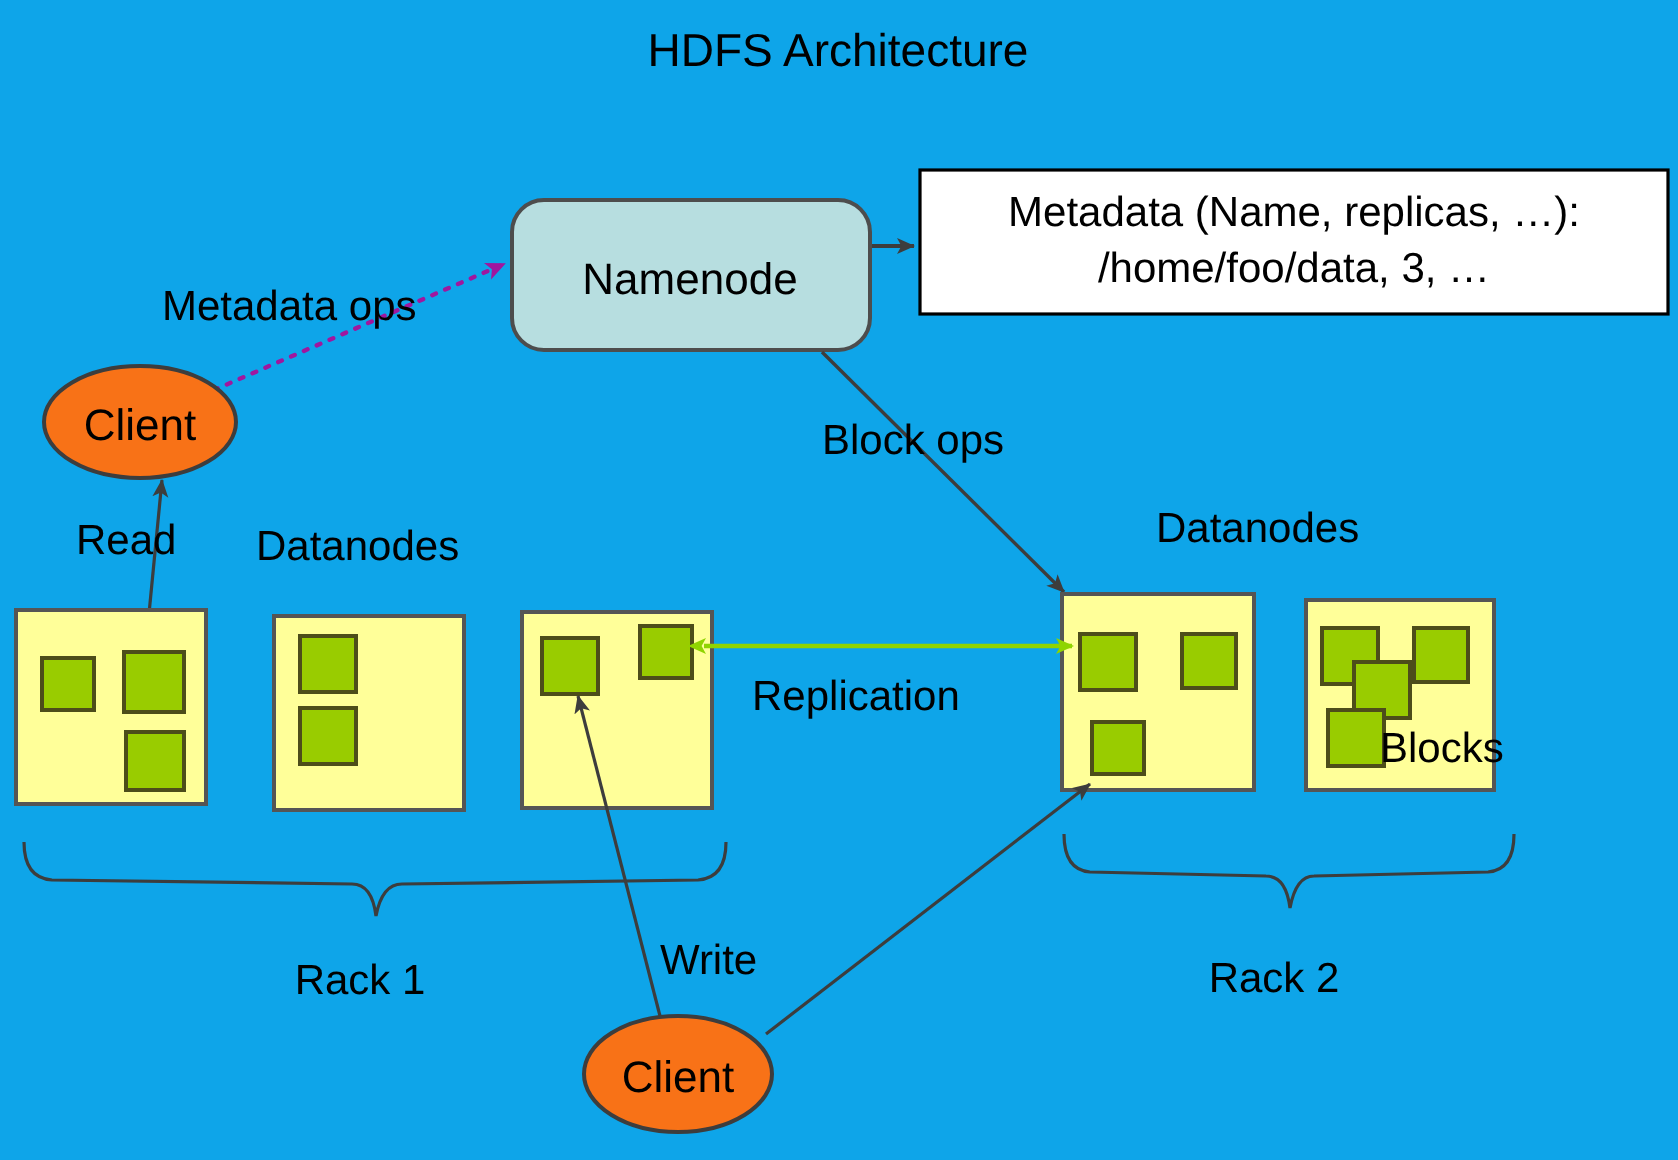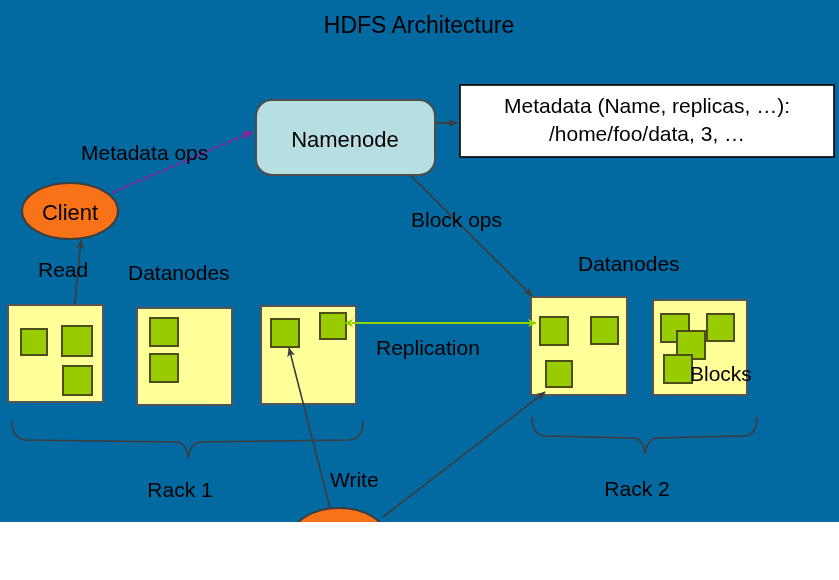--- a/index.html
+++ b/index.html
@@ -6,22 +6,22 @@
     margin: 0;
     padding: 0;
     background: #ffffff;
   }
   body {
     font-family: "Liberation Sans", sans-serif;
   }
   #stage {
     position: relative;
     width: 839px;
-    height: 522px;
-    background: #0369a1;
+    height: 580px;
+    background: #0ea5e9;
     overflow: hidden;
   }
   #diagram-svg {
     position: absolute;
     left: 0;
     top: 0;
     width: 839px;
     height: 580px;
   }
   .svg-text {

